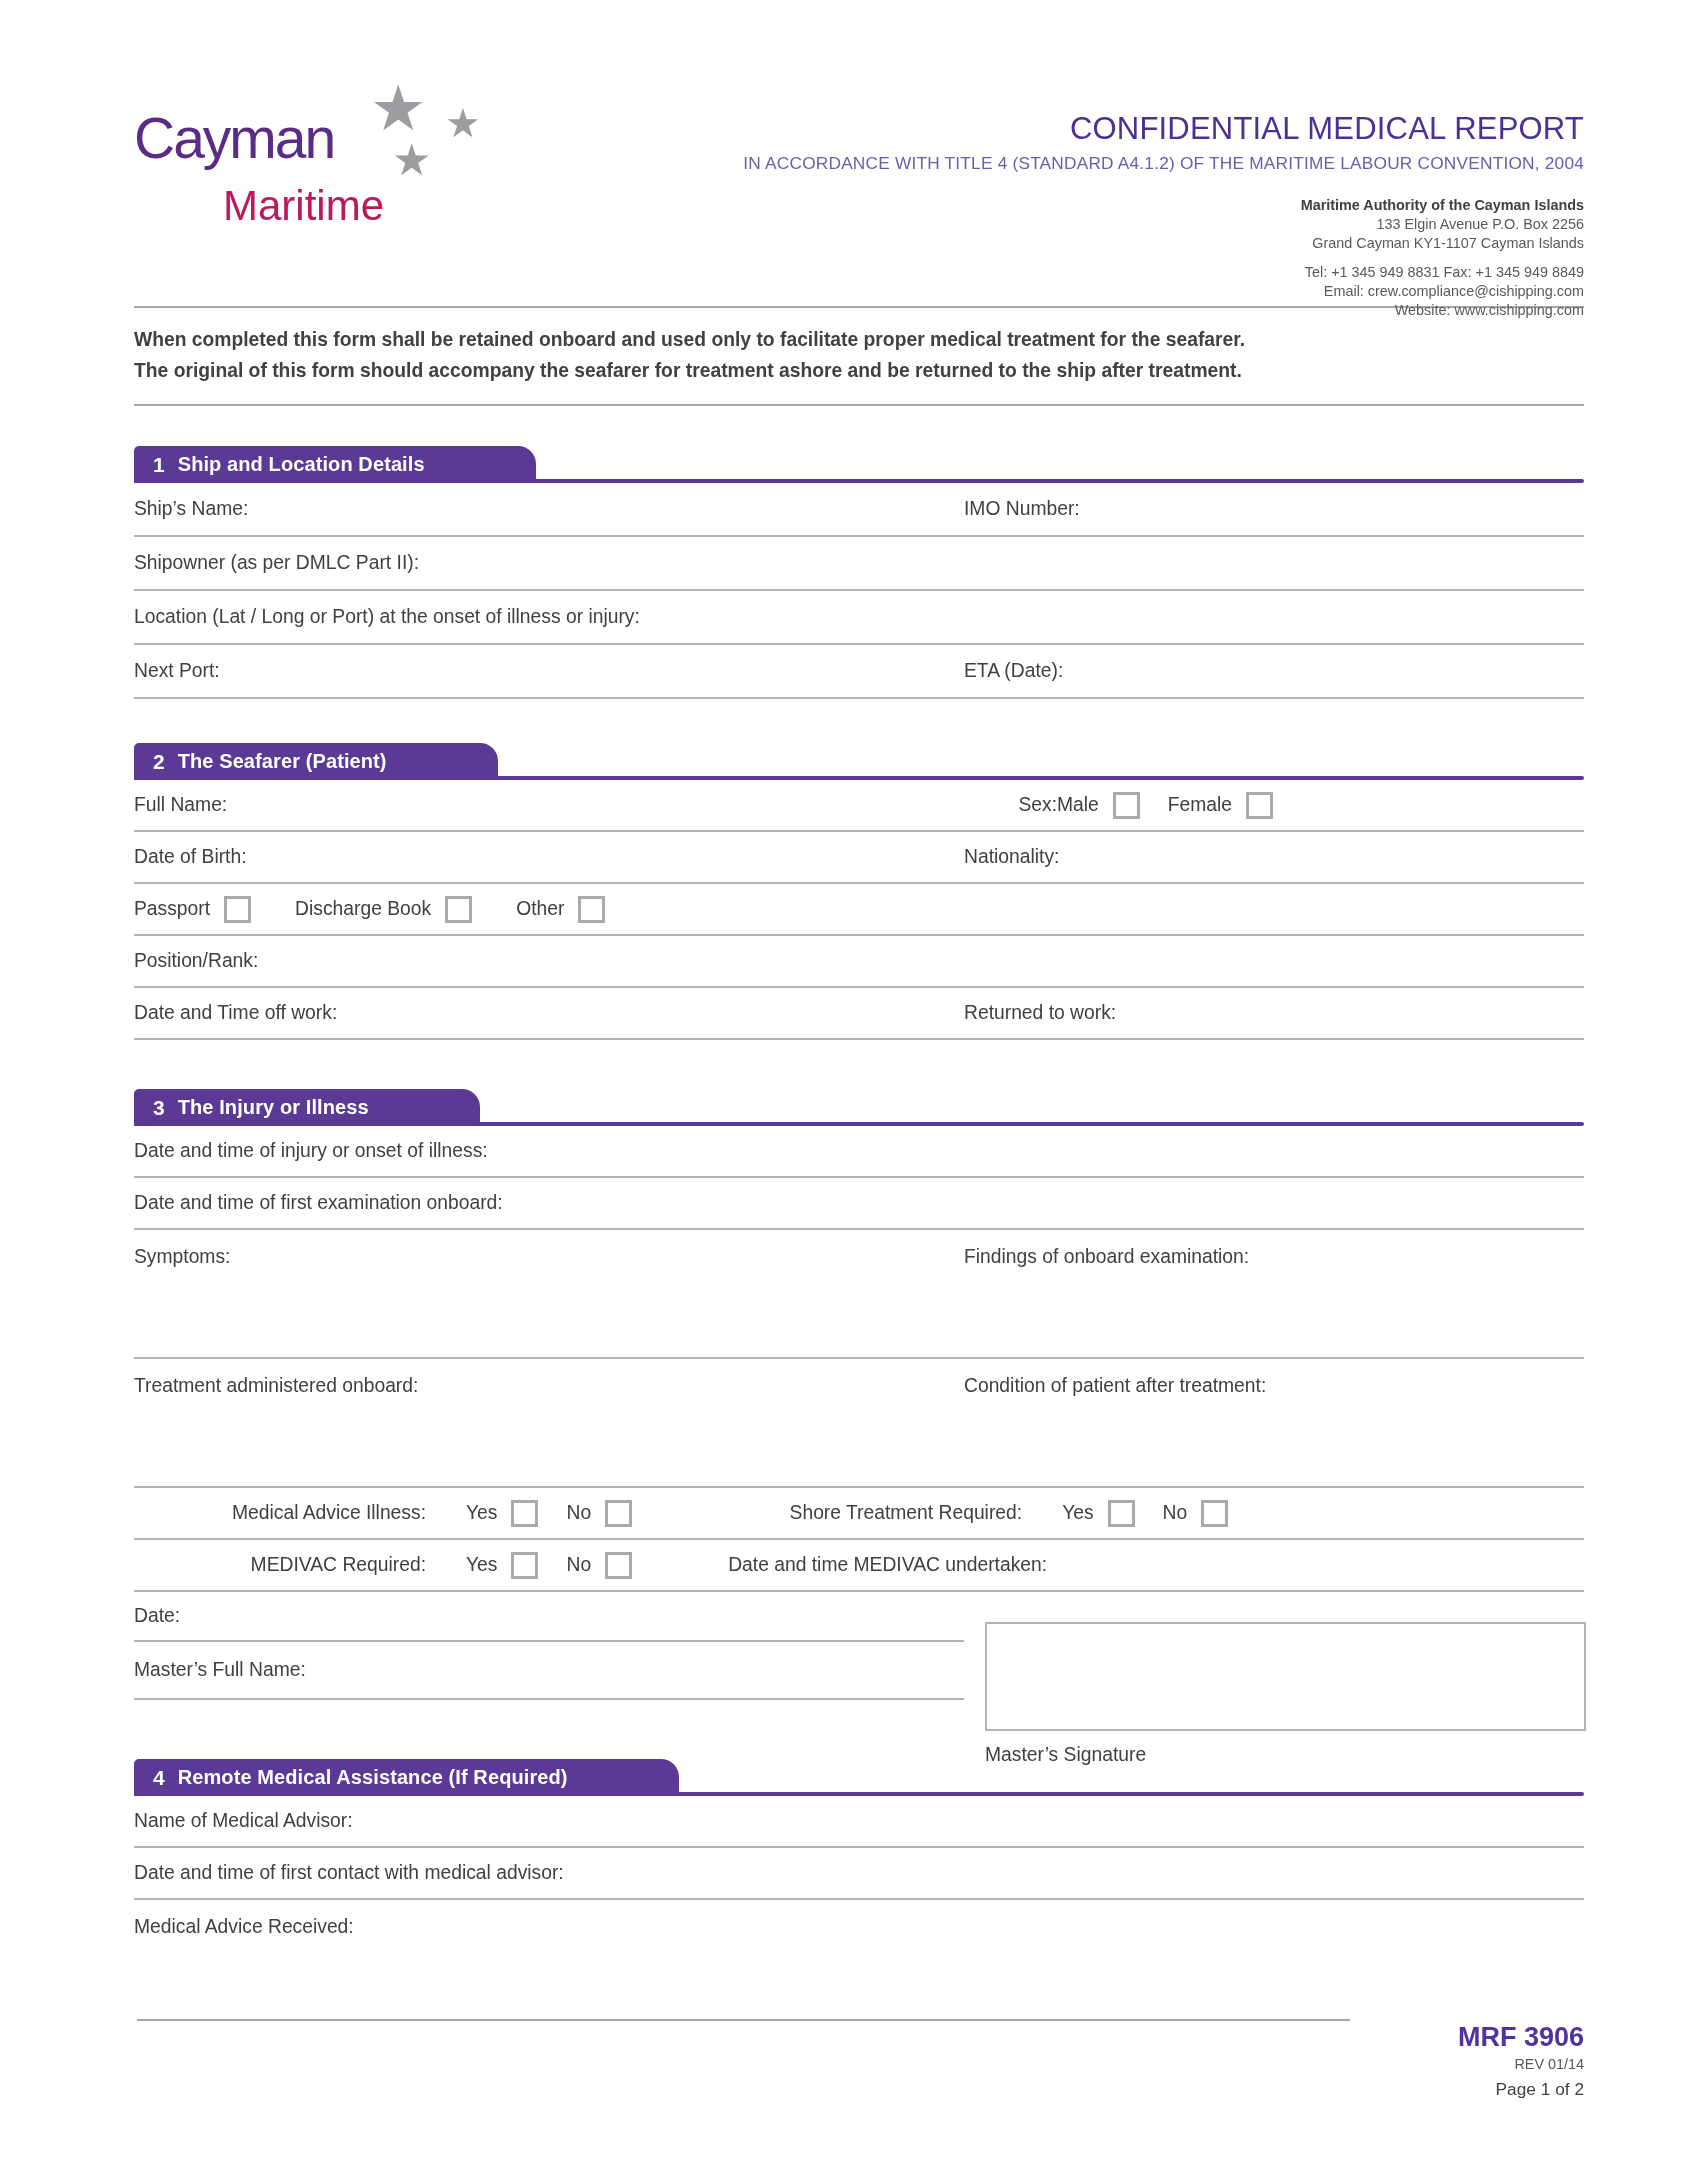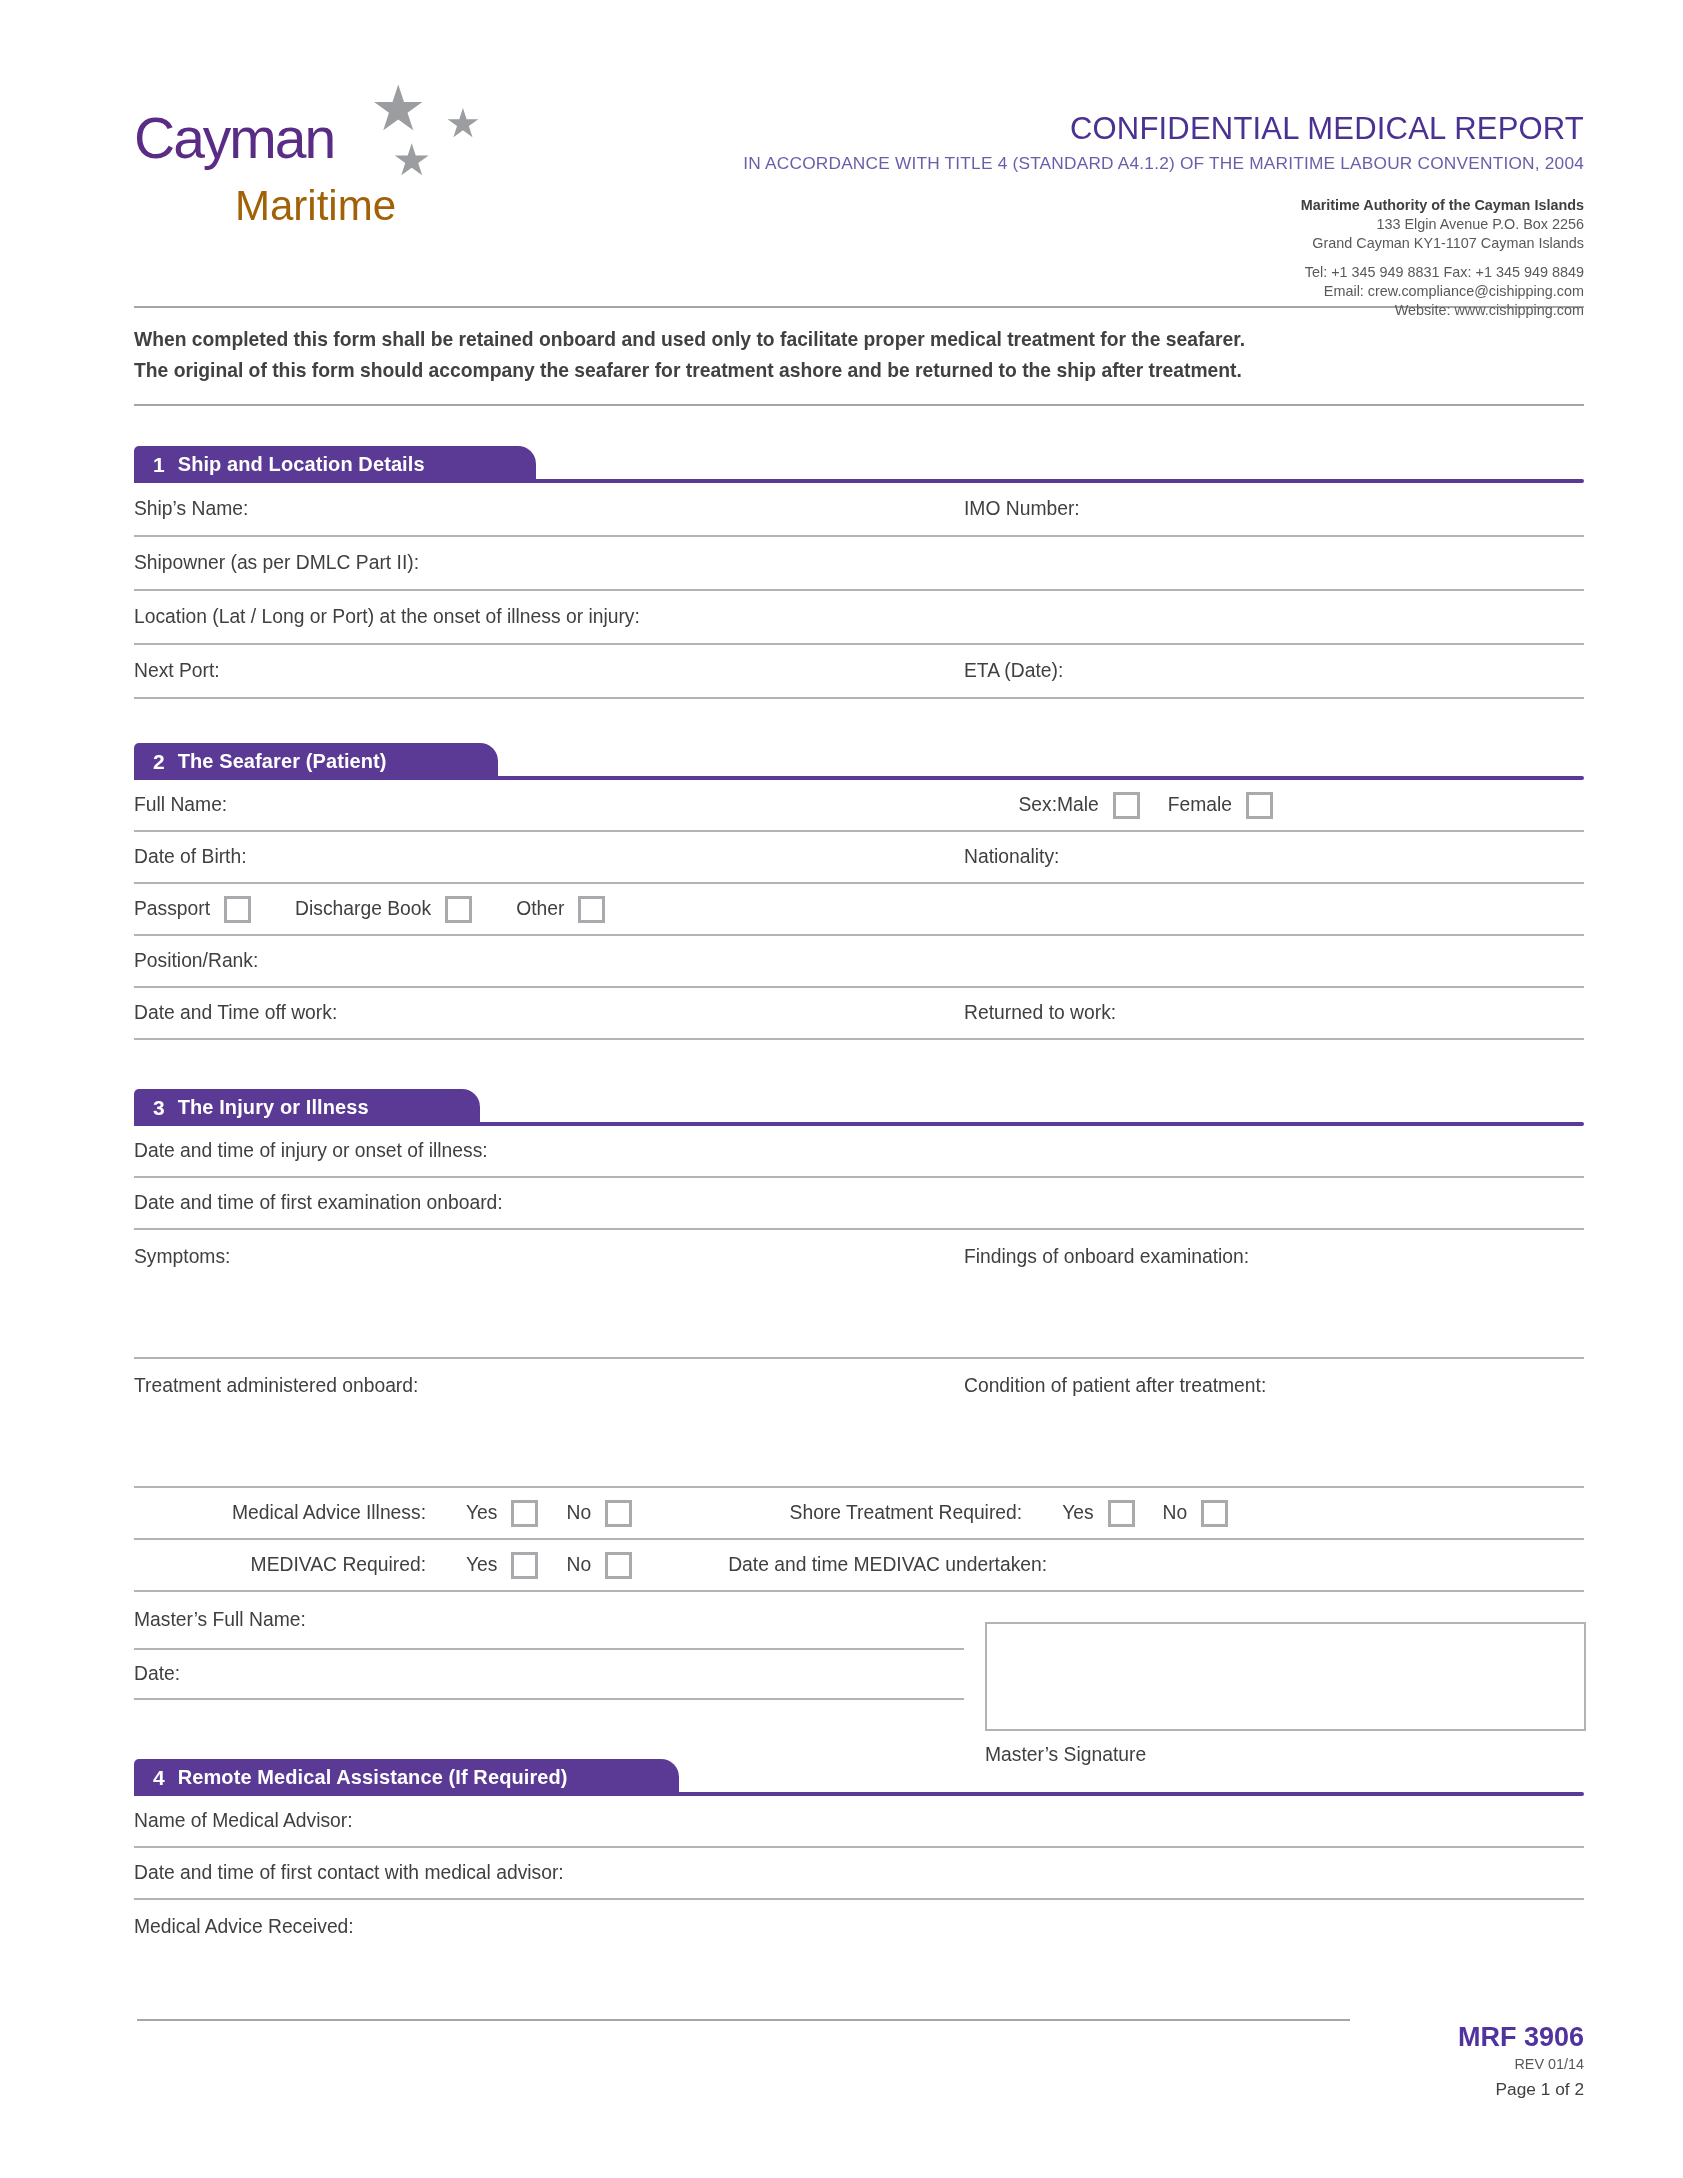--- a/index.html
+++ b/index.html
@@ -24,22 +24,22 @@
     position: absolute; top: 18px; left: 0;
     font-size: 57px; font-weight: normal; letter-spacing: -2px;
     color: #5b2c86;
   }
   .logo-stars { position: absolute; left: 226px; top: -10px; width: 149px; height: 139px; color: #9b9da1; font-family: "DejaVu Sans", sans-serif; }
   .star { position: absolute; line-height: 1; }
   .star-1 { font-size: 63px; left: 10px; top: 0; }
   .star-2 { font-size: 40px; left: 85px; top: 26px; }
   .star-3 { font-size: 44px; left: 32px; top: 61px; }
   .logo-maritime {
-    position: absolute; top: 95px; left: 101px;
-    font-size: 42px; font-weight: normal; color: #a16207; letter-spacing: 0;
+    position: absolute; top: 95px; left: 89px;
+    font-size: 42px; font-weight: normal; color: #be185d; letter-spacing: 0;
   }
 
   .header-right { text-align: right; padding-top: 24px; }
   .doc-title { font-size: 31px; font-weight: normal; color: #4b3192; letter-spacing: 0.2px; }
   .doc-subtitle { margin-top: 6px; font-size: 17.3px; color: #6c5dab; letter-spacing: 0.2px; }
   .authority { margin-top: 22px; font-size: 14.4px; line-height: 1.32; color: #58595b; }
   .authority .auth-name { font-weight: bold; color: #3f4042; }
   .auth-contact { margin-top: 10px; }
 
   
@@ -324,26 +324,26 @@
         <span class="checkbox cb-ml"></span>
         <span class="lbl gap-28">No</span>
         <span class="checkbox cb-ml"></span>
       </span>
       <span class="lbl cb-lbl2">Date and time MEDIVAC undertaken:</span>
       <span class="fill"></span>
     </div>
 
     <div class="master-area">
       <div class="master-left">
+        <div class="m-row m-row-2">
+          <span class="lbl">Date:</span>
+          <span class="fill"></span>
+        </div>
         <div class="m-row m-row-1">
           <span class="lbl">Master’s Full Name:</span>
-          <span class="fill"></span>
-        </div>
-        <div class="m-row m-row-2">
-          <span class="lbl">Date:</span>
           <span class="fill"></span>
         </div>
       </div>
       <div class="signature-box"></div>
       <div class="signature-label">Master’s Signature</div>
     </div>
   </section>
 
   <section class="s4">
     <div class="section-tab">

